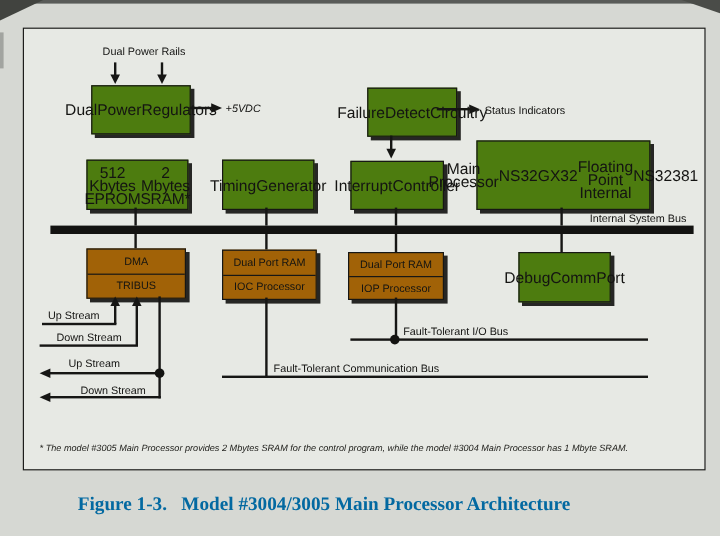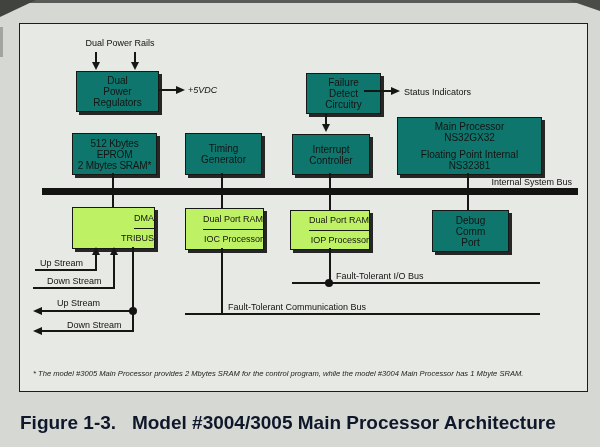--- a/index.html
+++ b/index.html
@@ -16,27 +16,27 @@
     border-top:17px solid #41433f;border-right:36px solid transparent;}
   .scan-corner-tr{position:absolute;right:0;top:0;width:0;height:0;
     border-top:11px solid #4a4c48;border-left:32px solid transparent;}
   .scan-left-streak{position:absolute;left:0;top:27px;width:3px;height:30px;background:#a2a4a0;}
 
   
   .frame{position:absolute;left:19px;top:23px;width:567px;height:367px;
     border:1.5px solid #1d1d1b;background:#e7e9e4;}
 
   
-  .box{position:absolute;background:#0f766e;border:1.4px solid #171715;
+  .box{position:absolute;background:#4d7c0f;border:1.4px solid #171715;
     box-shadow:3px 3px 0 #262624;
-    display:flex;flex-direction:column;align-items:center;justify-content:center;
-    text-align:center;font-size:10px;line-height:11px;color:#141412;}
-  .cellbox{position:absolute;background:#bef264;border:1.4px solid #171715;
+    display:flex;flex-direction:row;align-items:center;justify-content:center;
+    text-align:center;font-size:13px;line-height:11px;color:#141412;}
+  .cellbox{position:absolute;background:#a16207;border:1.4px solid #171715;
     box-shadow:3px 3px 0 #262624;display:flex;flex-direction:column;
-    text-align:center;font-size:9px;color:#141412;align-items:flex-end;}
+    text-align:center;font-size:9px;color:#141412;}
   .cell{flex:1;display:flex;align-items:center;justify-content:center;}
   .cell-top{border-bottom:1.4px solid #171715;}
 
   .lbl{position:absolute;font-size:9px;line-height:10px;color:#131311;white-space:nowrap;}
 
   .hline{position:absolute;height:2px;background:#161614;}
   .vline{position:absolute;width:2px;background:#161614;}
   .busbar{position:absolute;left:42px;top:188px;width:536px;height:7px;background:#131311;}
 
   .arr-down{position:absolute;width:0;height:0;
@@ -45,21 +45,21 @@
     border-left:4.5px solid transparent;border-right:4.5px solid transparent;border-bottom:8px solid #161614;}
   .arr-right{position:absolute;width:0;height:0;
     border-top:4.5px solid transparent;border-bottom:4.5px solid transparent;border-left:9px solid #161614;}
   .arr-left{position:absolute;width:0;height:0;
     border-top:4.5px solid transparent;border-bottom:4.5px solid transparent;border-right:9px solid #161614;}
   .dot{position:absolute;width:8px;height:8px;border-radius:50%;background:#131311;}
 
   .footnote{position:absolute;left:33px;top:369px;width:520px;
     font-size:7.6px;line-height:9px;font-style:italic;color:#23231f;white-space:nowrap;}
   .caption{position:absolute;left:20px;top:412px;width:500px;text-align:center;
-    font-family:Liberation Sans, sans-serif;font-weight:bold;font-size:19px;color:#0f172a;
+    font-family:Liberation Serif, serif;font-weight:bold;font-size:16px;color:#0369a1;
     white-space:pre;}
 
   .gap-top{margin-top:6px;}
 </style>
 </head>
 <body>
 
 <div class="stage">
 
   <div class="scan-top-band"></div>

